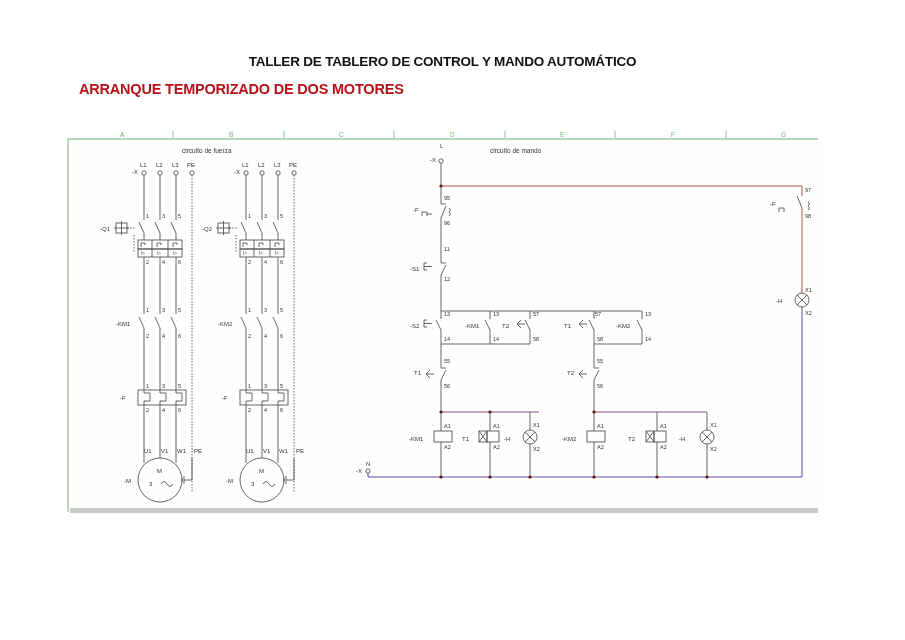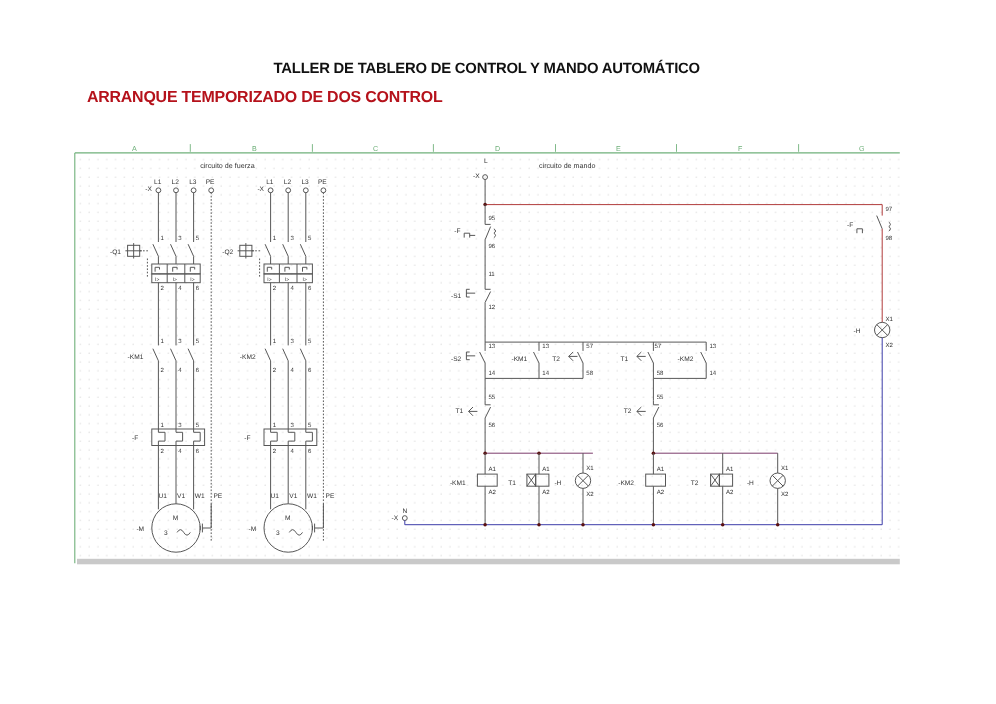--- a/index.html
+++ b/index.html
@@ -7,21 +7,21 @@
   .title{position:absolute;left:0;width:905px;top:54px;text-align:center;font-weight:bold;font-size:13.5px;color:#111;letter-spacing:-0.2px;}
   .title span{position:relative;left:-10px;}
   .subtitle{position:absolute;left:79px;top:81px;font-weight:bold;font-size:14.5px;color:#b5121b;letter-spacing:-0.2px;}
   .diagram{position:absolute;left:64px;top:128px;width:760px;height:392px;}
   svg text{font-family:"Liberation Sans",sans-serif;}
 </style>
 </head>
 <body>
 
 <div class="title"><span>TALLER DE TABLERO DE CONTROL Y MANDO AUTOMÁTICO</span></div>
-<div class="subtitle">ARRANQUE TEMPORIZADO DE DOS CONTROL</div>
+<div class="subtitle">ARRANQUE TEMPORIZADO DE DOS MOTORES</div>
 
 <div class="diagram">
 <svg width="760" height="392" viewBox="0 0 760 392" xmlns="http://www.w3.org/2000/svg" font-size="6" fill="#333">
   <defs>
     <pattern id="dots" width="8" height="8" patternUnits="userSpaceOnUse">
       <circle cx="1" cy="1" r="0.45" fill="#c8c8c8"></circle>
     </pattern>
   </defs>
 
   <rect x="4" y="11" width="750" height="370" fill="url(#dots)"></rect>

